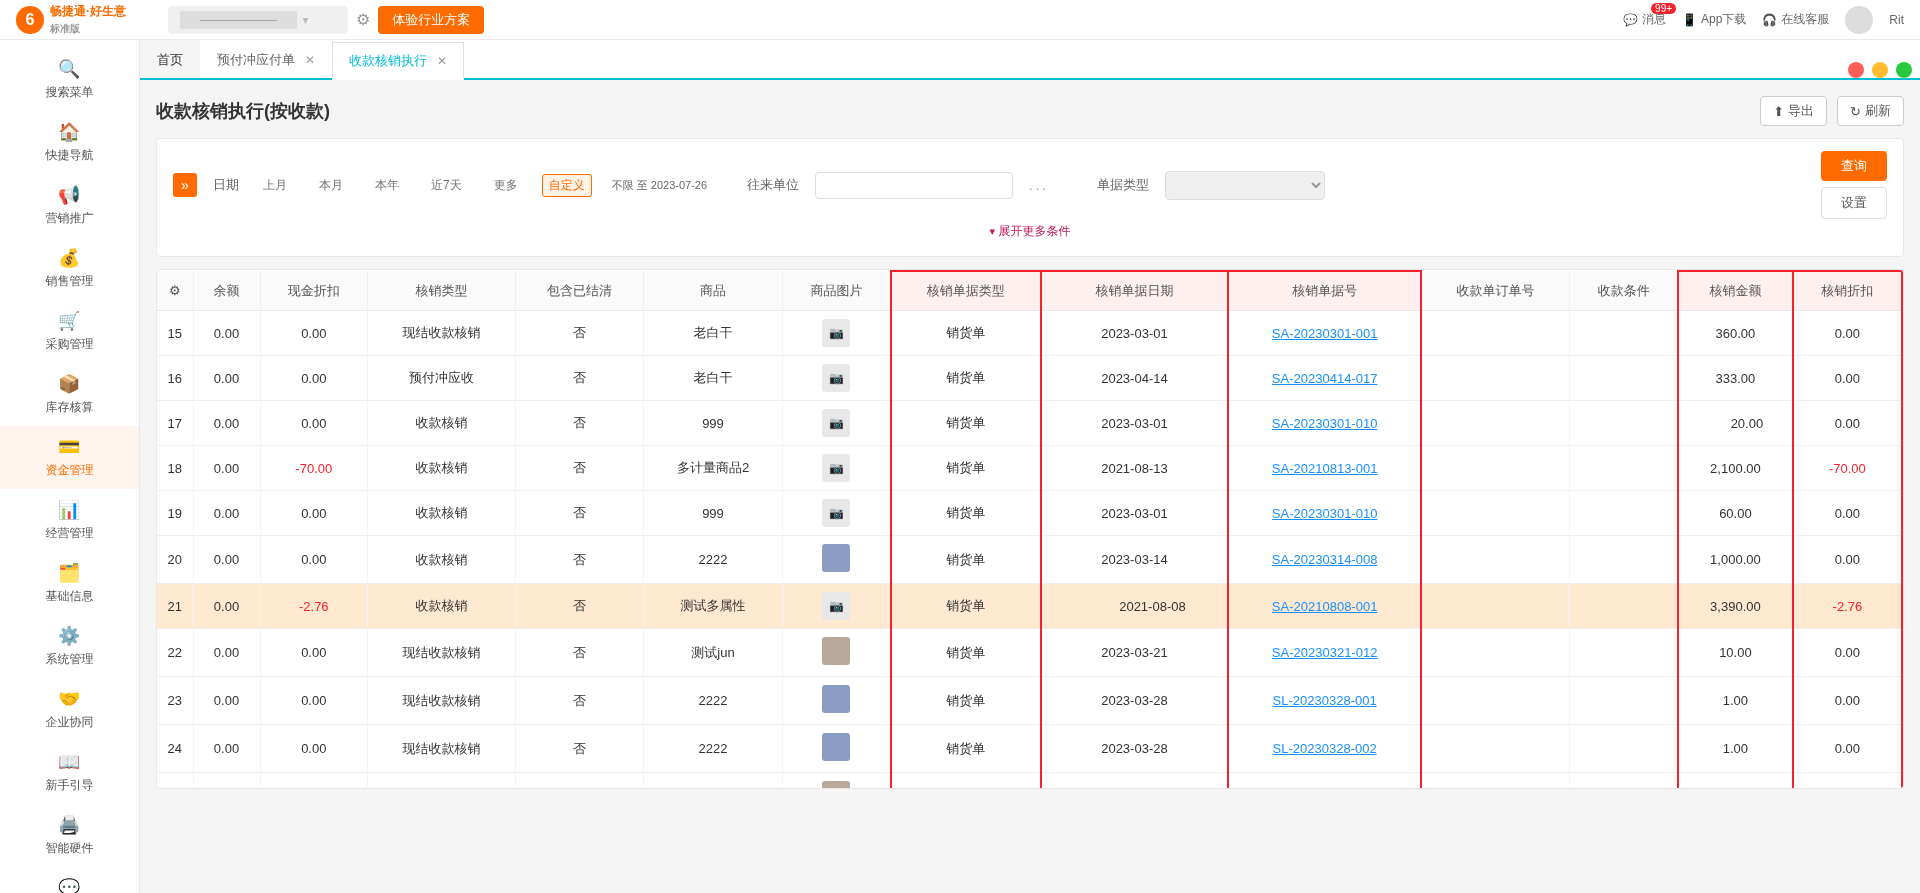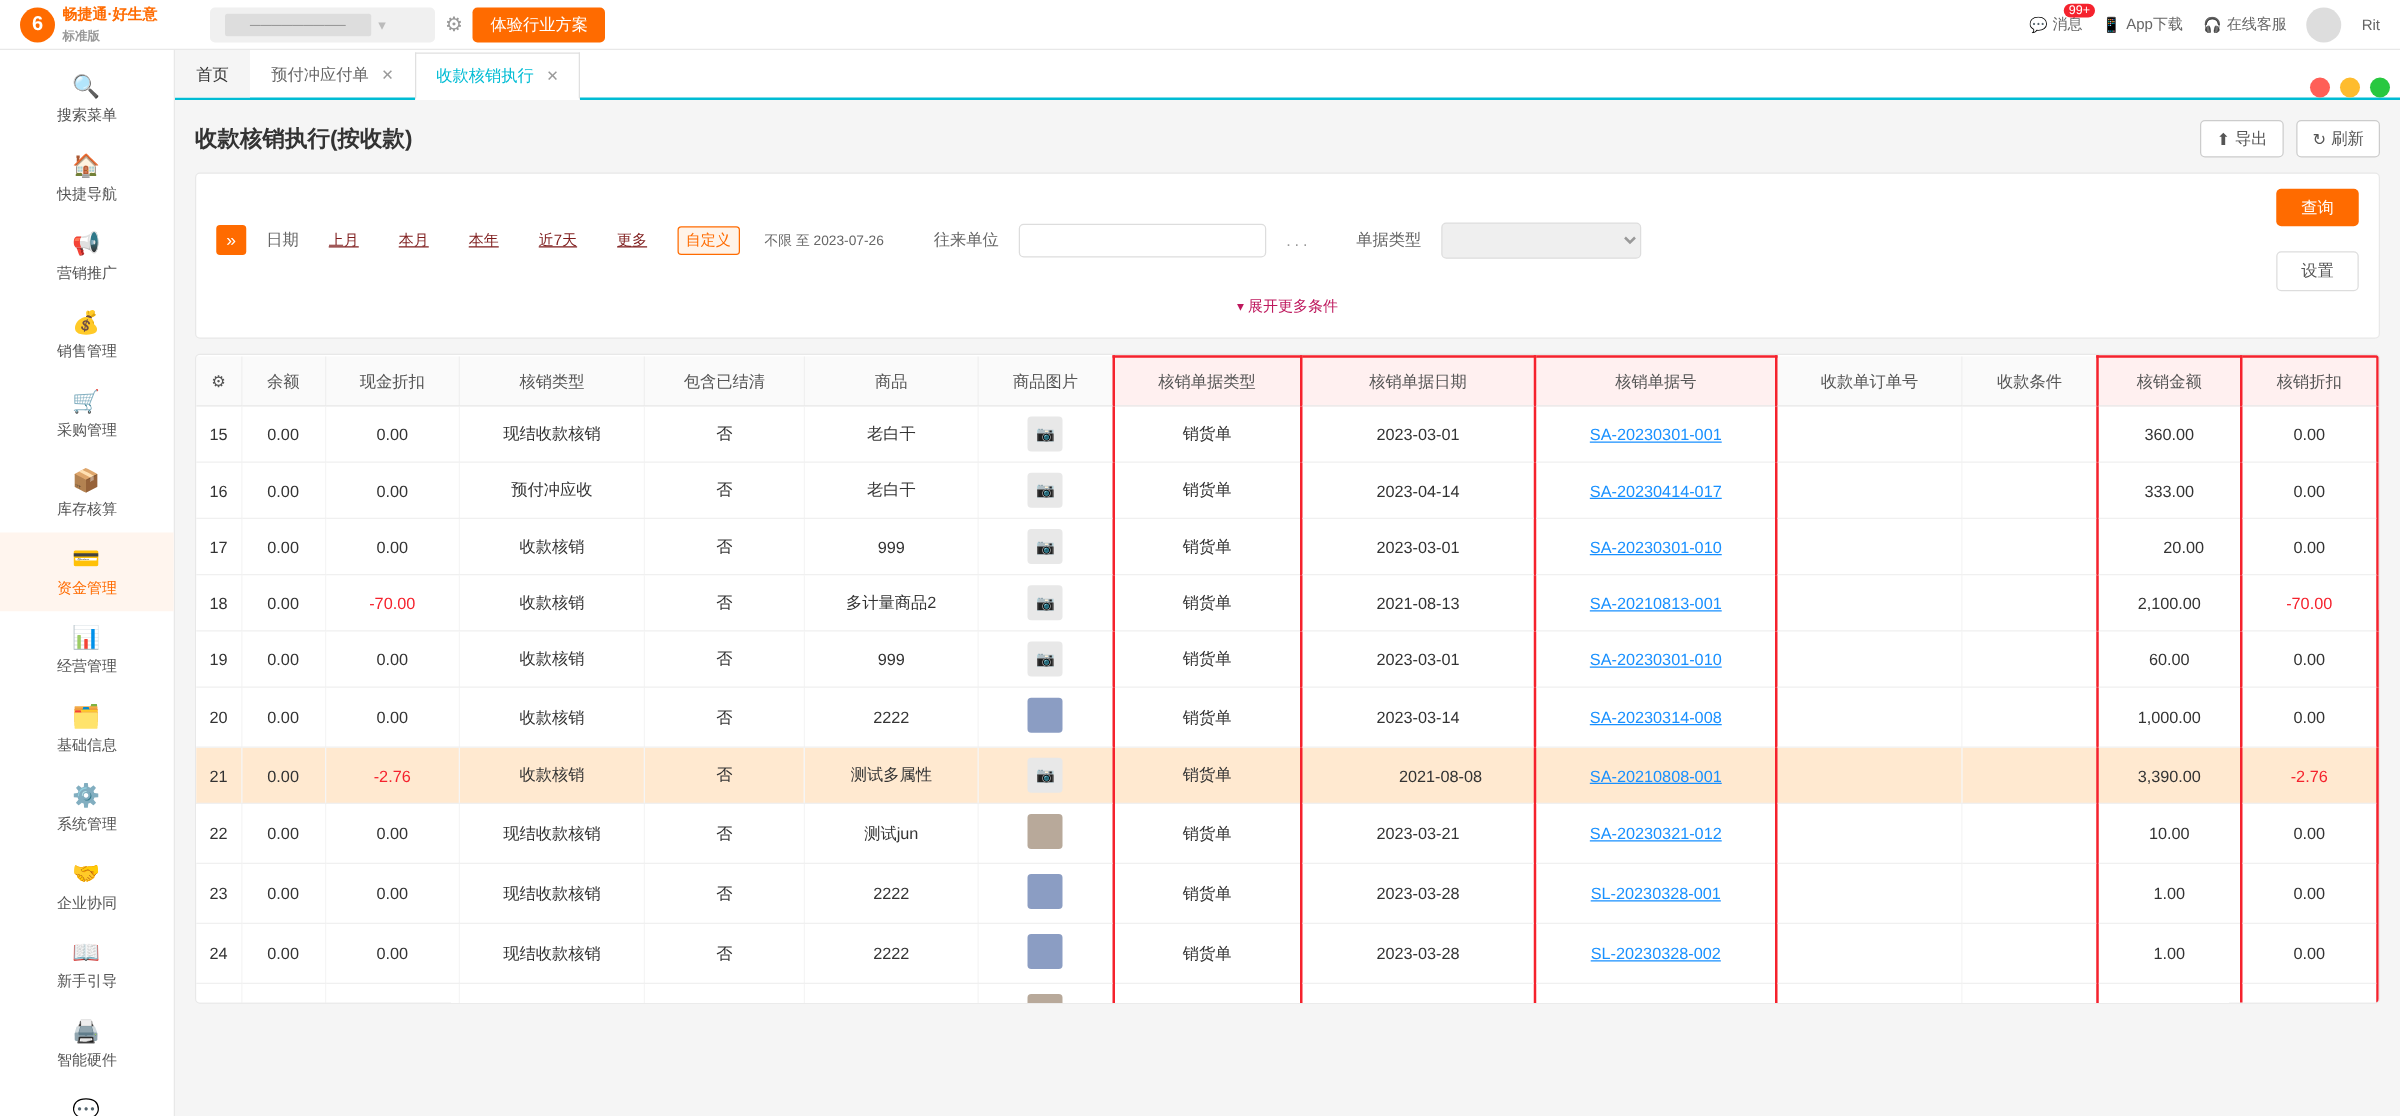--- a/index.html
+++ b/index.html
@@ -41,21 +41,21 @@
     .page-content { flex: 1; padding: 16px; overflow: auto; background: #f5f5f5; }
     .page-header { display: flex; justify-content: space-between; align-items: center; margin-bottom: 12px; }
     .page-title { font-size: 18px; font-weight: bold; color: #333; }
     .header-actions { display: flex; gap: 10px; }
     .btn-outline { border: 1px solid #ccc; background: #fff; border-radius: 4px; padding: 5px 12px; font-size: 13px; cursor: pointer; display: flex; align-items: center; gap: 4px; color: #555; }
 
     
     .filter-area { background: #fff; border-radius: 4px; padding: 12px 16px; margin-bottom: 12px; border: 1px solid #e8e8e8; }
     .filter-row { display: flex; align-items: center; gap: 16px; flex-wrap: wrap; }
     .filter-label { color: #666; font-size: 13px; }
-    .filter-date-btn { font-size: 12px; padding: 2px 8px; cursor: pointer; color: #7f1d1d; text-decoration: underline; }
+    .filter-date-btn { font-size: 12px; padding: 2px 8px; cursor: pointer; color: #737373; }
     .filter-custom { background: #fff3e8; border: 1px solid #ff6b00; color: #ff6b00; border-radius: 3px; padding: 2px 6px; font-size: 12px; cursor: pointer; }
     .filter-input { border: 1px solid #ddd; border-radius: 4px; padding: 5px 10px; font-size: 13px; min-width: 160px; color: #999; }
     .filter-select { border: 1px solid #ddd; border-radius: 4px; padding: 5px 10px; font-size: 13px; min-width: 160px; color: #999; }
     .btn-query { background: #ff6b00; color: white; border: none; border-radius: 4px; padding: 6px 20px; font-size: 13px; cursor: pointer; }
     .btn-set { background: #fff; color: #555; border: 1px solid #ddd; border-radius: 4px; padding: 6px 14px; font-size: 13px; cursor: pointer; display: block; margin-top: 4px; }
     .expand-bar { text-align: center; padding: 4px; color: #be185d; font-size: 12px; cursor: pointer; }
     .expand-icon { font-size: 11px; }
 
     
     .table-wrapper { background: #fff; border-radius: 4px; border: 1px solid #e8e8e8; overflow: auto; position: relative; }
@@ -242,26 +242,26 @@
           <span class="filter-custom active">自定义</span>
 
           <div style="display:flex;flex-direction:column;margin-left:4px;">
             <span style="font-size:11px;color:#666;">不限 至 2023-07-26</span>
           </div>
 
           <span class="filter-label" style="margin-left:24px;">往来单位</span>
           <input class="filter-input" type="text" placeholder="" style="">
           <span class="dots-separator">...</span>
 
-          <span class="filter-label" style="margin-left:20px;">单据类型</span>
+          <span class="filter-label" style="margin-left:32px;">单据类型</span>
           <select class="filter-select">
             <option></option>
           </select>
 
-          <div style="margin-left:auto;display:flex;flex-direction:column;gap:16px;">
+          <div style="margin-left:auto;display:flex;flex-direction:column;gap:2px;">
             <button class="btn-query">查询</button>
             <button class="btn-set">设置</button>
           </div>
         </div>
 
         <div class="expand-bar">
           <span class="expand-icon">▾</span>
           <span>展开更多条件</span>
         </div>
       </div>

